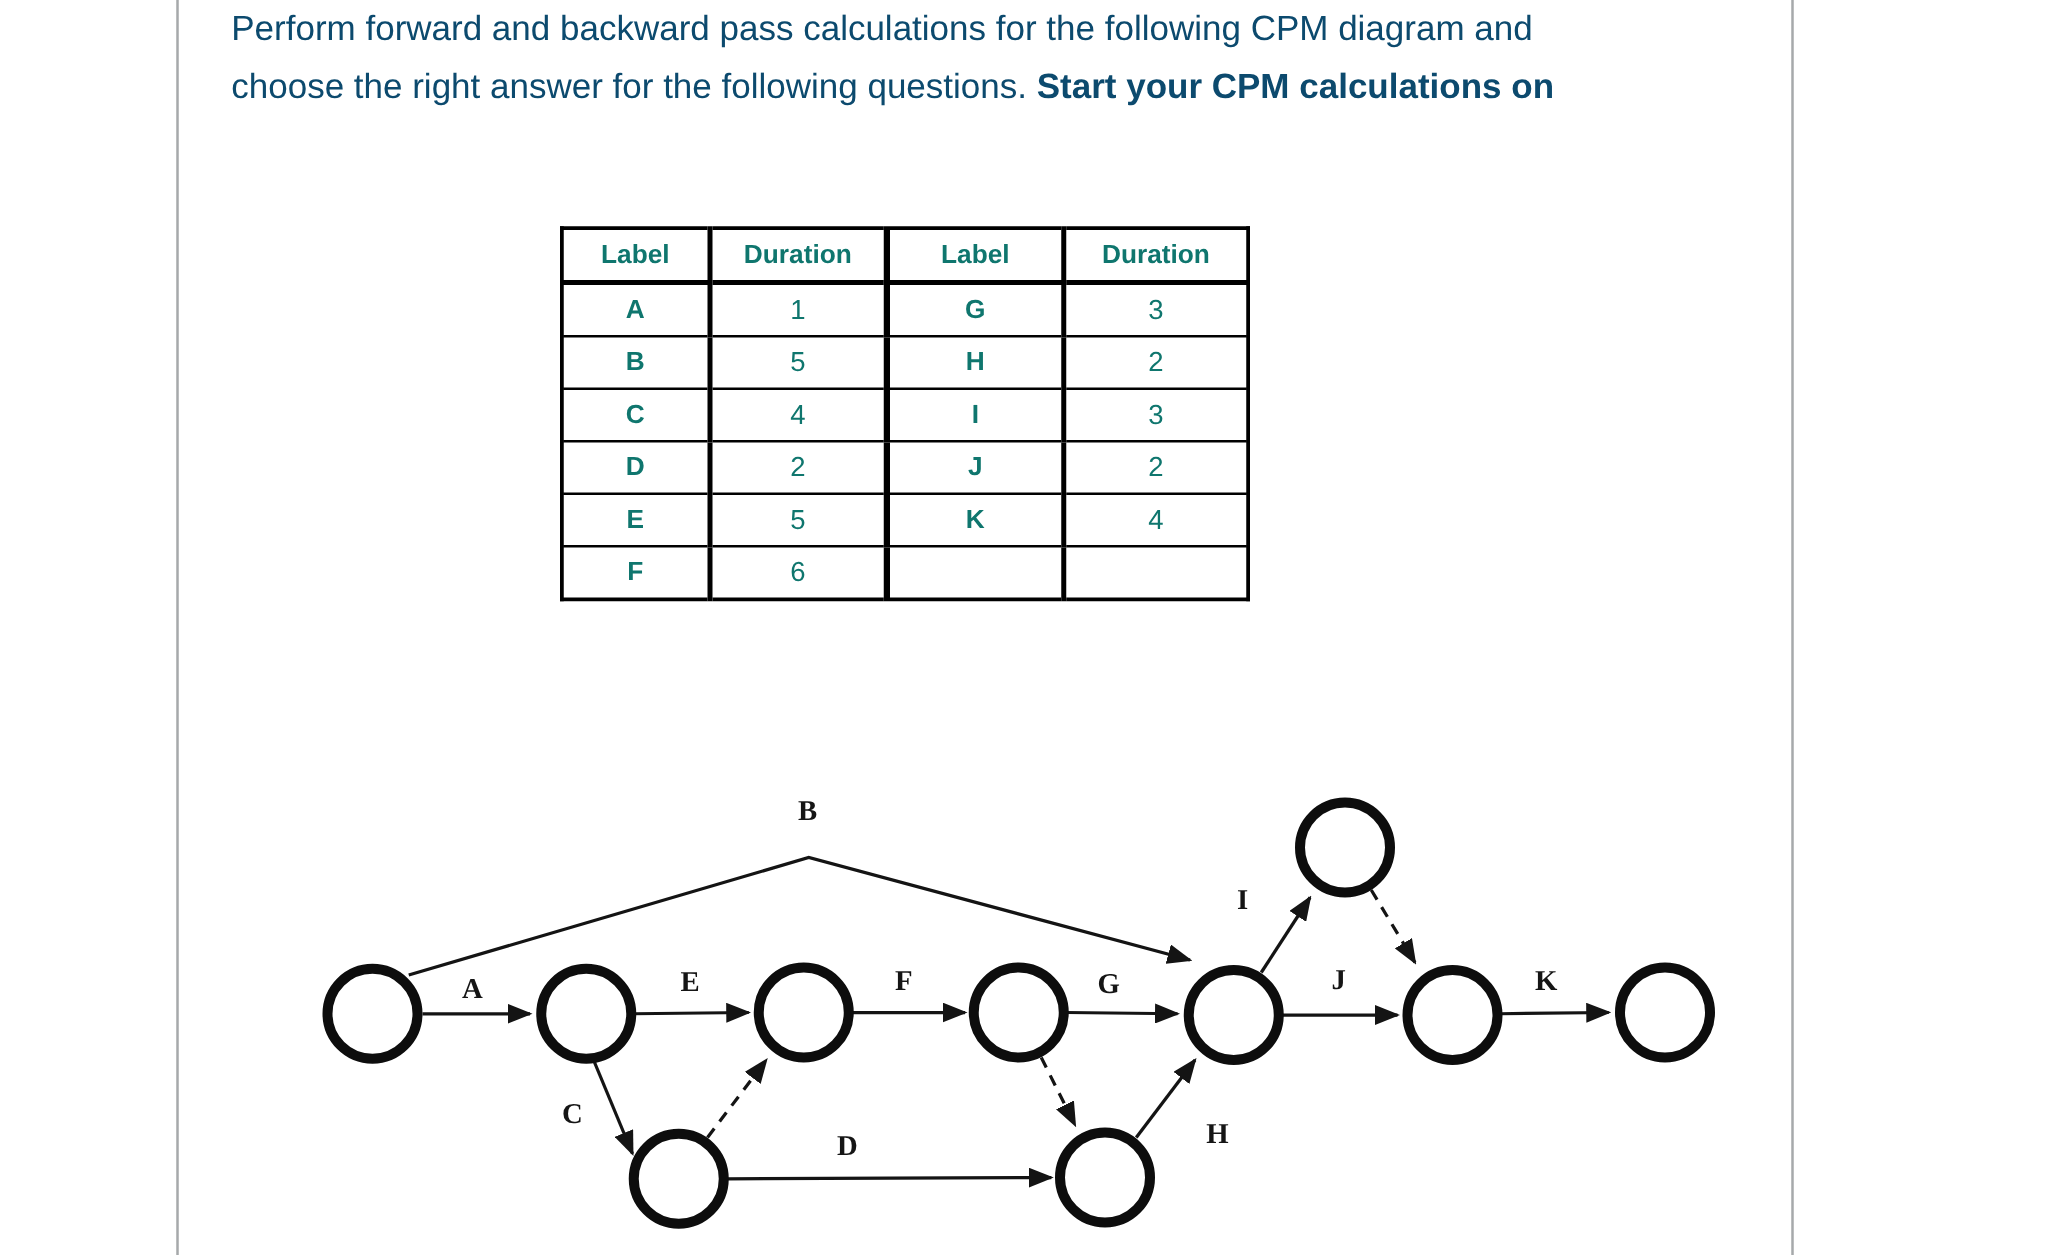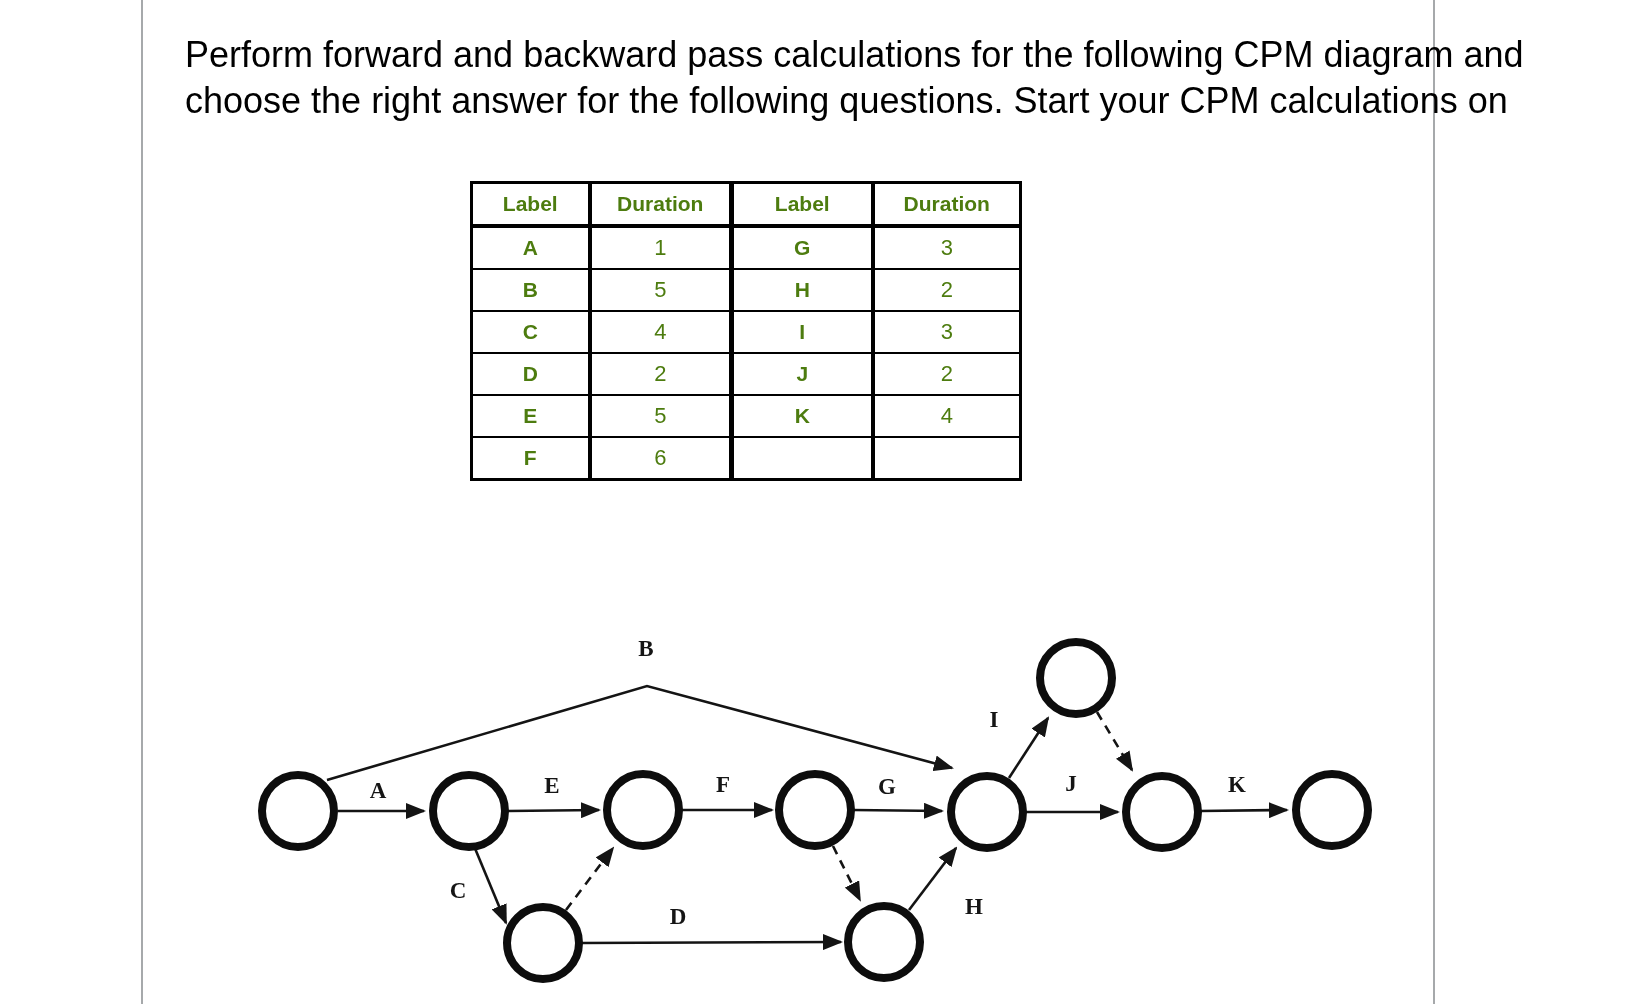--- a/index.html
+++ b/index.html
@@ -12,32 +12,31 @@
   }
   .rule{
     position:absolute;top:0;bottom:0;width:2px;
     background:#a6a9ab;
   }
   .rule.left{left:141px;}
   .rule.right{left:1433px;}
 
   .question-text{
     position:absolute;left:185px;top:0;
-    font-size:36px;line-height:46px;
-    color:#000000;
+    font-size:28px;line-height:46px;
+    color:#0c4a6e;
     white-space:nowrap;
-    margin-top:32px;
   }
-  .question-text .bold{font-weight:400;}
+  .question-text .bold{font-weight:700;}
 
   table.durations{
-    position:absolute;left:470px;top:181px;
+    position:absolute;left:448px;top:181px;
     border-collapse:collapse;
     table-layout:fixed;
-    font-size:21px;color:#4d7c0f;
+    font-size:21px;color:#0f766e;
     text-align:center;
     padding-left:36px;
   }
   table.durations td,table.durations th{
     border:2px solid #000;
     padding:0;
     height:40px;
     vertical-align:middle;
     font-family:"Liberation Sans",sans-serif;
   }

